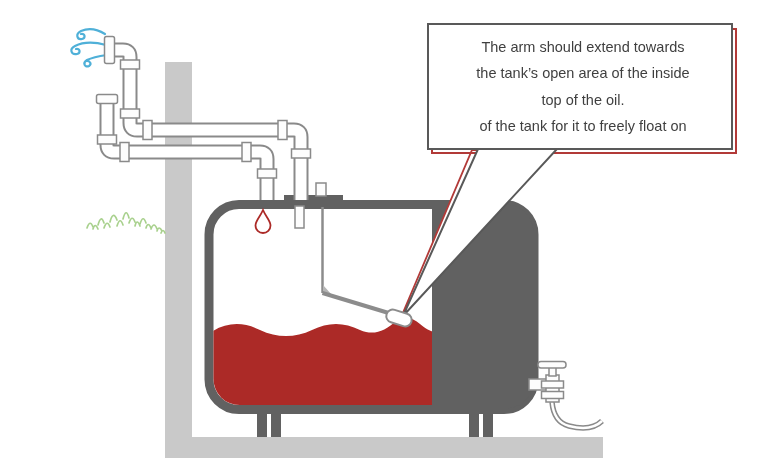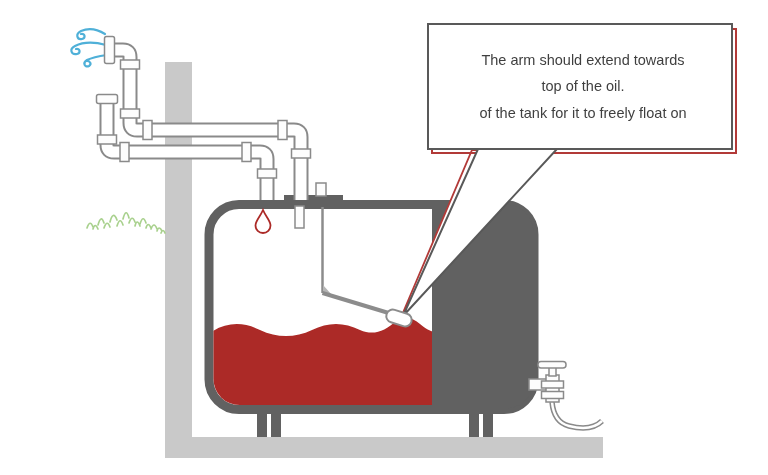--- a/index.html
+++ b/index.html
@@ -130,20 +130,21 @@
       </g>
     </g>
 
     <polygon class="tail-red" points="472,150 494,150 402,315"></polygon>
   </svg>
 
   <div class="callout-shadow"></div>
 
   <div class="callout">
     <div class="callout-line">The arm should extend towards</div>
+    <div class="callout-line">the tank’s open area of the inside</div>
     <div class="callout-line">top of the oil.</div>
     <div class="callout-line">of the tank for it to freely float on</div>
   </div>
 
   <svg class="layer overlay" width="768" height="475" viewBox="0 0 768 475">
     <polygon class="tail-white" points="478,149 557,149 403,316"></polygon>
     <g transform="rotate(17 399 318)">
       <rect class="float-pill" x="386" y="311.5" width="26" height="13" rx="6.5"></rect>
     </g>
   </svg>

